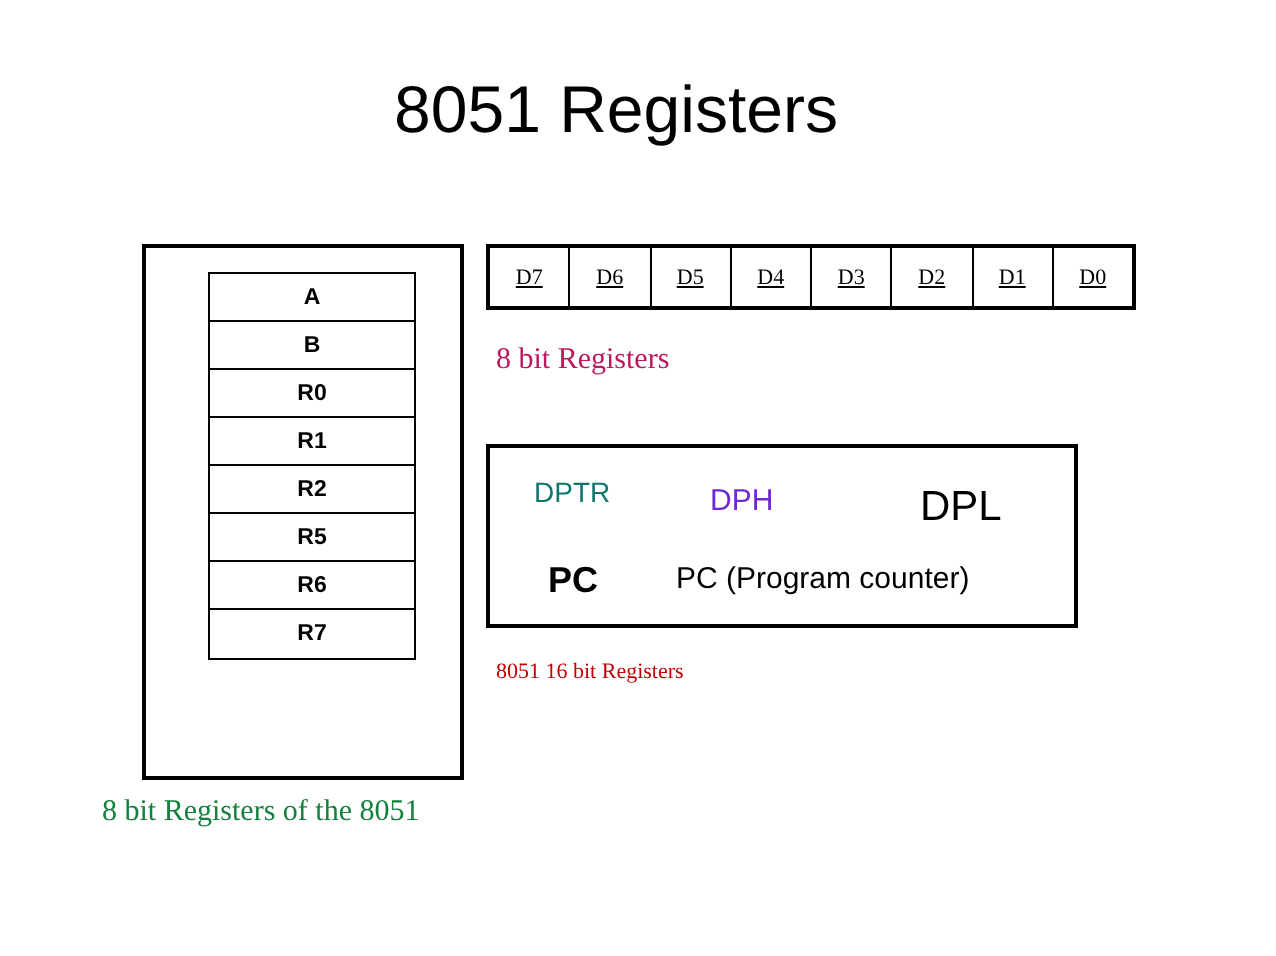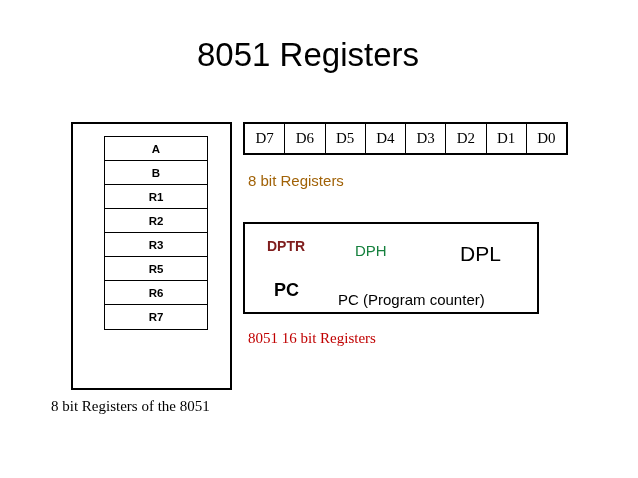--- a/index.html
+++ b/index.html
@@ -61,134 +61,135 @@
   .reg-cell:last-child {
     border-bottom: none;
   }
 
   #left-caption {
     position: absolute;
     left: 51px;
     top: 398px;
     font-family: "Liberation Serif", serif;
     font-size: 15px;
-    color: #000000;
+    color: #15803d;
     white-space: nowrap;
   }
 
   
   #bit-row {
     position: absolute;
     left: 243px;
     top: 122px;
     width: 325px;
     height: 33px;
     border: 2px solid #000000;
     box-sizing: border-box;
     display: flex;
     background: #ffffff;
   }
   .bit-cell {
     flex: 1 1 0;
     border-right: 1px solid #000000;
     box-sizing: border-box;
     font-family: "Liberation Serif", serif;
-    font-size: 15px;
+    font-size: 11px;
     color: #000000;
     display: flex;
     align-items: center;
     justify-content: center;
+    text-decoration: underline;
   }
   .bit-cell:last-child {
     border-right: none;
   }
 
   #bit-caption {
     position: absolute;
     left: 248px;
     top: 172px;
-    font-family: Liberation Sans, sans-serif;
-    font-size: 15px;
-    color: #a16207;
+    font-family: Liberation Serif, serif;
+    font-size: 15px;
+    color: #be185d;
     white-space: nowrap;
   }
 
   
   #wide-box {
     position: absolute;
     left: 243px;
     top: 222px;
     width: 296px;
     height: 92px;
     border: 2px solid #000000;
     box-sizing: border-box;
     background: #ffffff;
   }
   #dptr-label {
     position: absolute;
     left: 22px;
     top: 14px;
     font-size: 14px;
-    font-weight: bold;
-    color: #7f1d1d;
+    font-weight: normal;
+    color: #0f766e;
   }
   #dph-label {
     position: absolute;
     left: 110px;
     top: 18px;
     font-size: 15px;
-    color: #15803d;
+    color: #6d28d9;
   }
   #dpl-label {
     position: absolute;
     left: 215px;
     top: 18px;
     font-size: 21px;
     color: #000000;
   }
   #pc-label {
     position: absolute;
     left: 29px;
     top: 56px;
     font-size: 18px;
     font-weight: bold;
     color: #000000;
   }
   #pc-desc {
     position: absolute;
     left: 93px;
-    top: 67px;
+    top: 57px;
     font-size: 15px;
     color: #000000;
     white-space: nowrap;
   }
 
   #wide-caption {
     position: absolute;
     left: 248px;
     top: 330px;
     font-family: "Liberation Serif", serif;
-    font-size: 15px;
+    font-size: 11px;
     color: #c00000;
     white-space: nowrap;
   }
 </style>
 </head>
 <body>
 
 <div id="page-title">8051 Registers</div>
 
 <div id="left-outer-box"></div>
 
 <div id="register-stack">
   <div class="reg-cell">A</div>
   <div class="reg-cell">B</div>
+  <div class="reg-cell">R0</div>
   <div class="reg-cell">R1</div>
   <div class="reg-cell">R2</div>
-  <div class="reg-cell">R3</div>
   <div class="reg-cell">R5</div>
   <div class="reg-cell">R6</div>
   <div class="reg-cell">R7</div>
 </div>
 
 <div id="left-caption">8 bit Registers of the 8051</div>
 
 <div id="bit-row">
   <div class="bit-cell">D7</div>
   <div class="bit-cell">D6</div>

